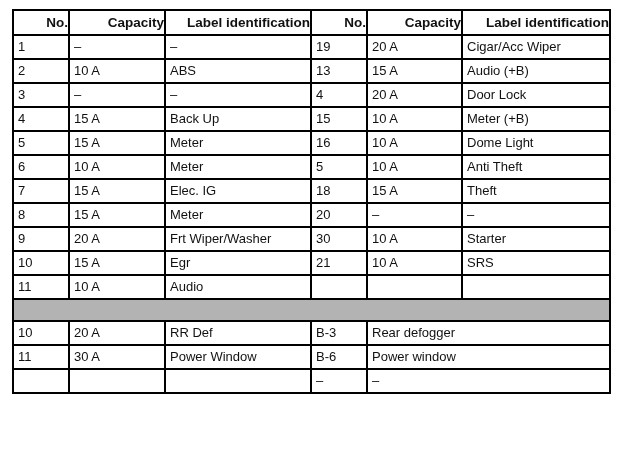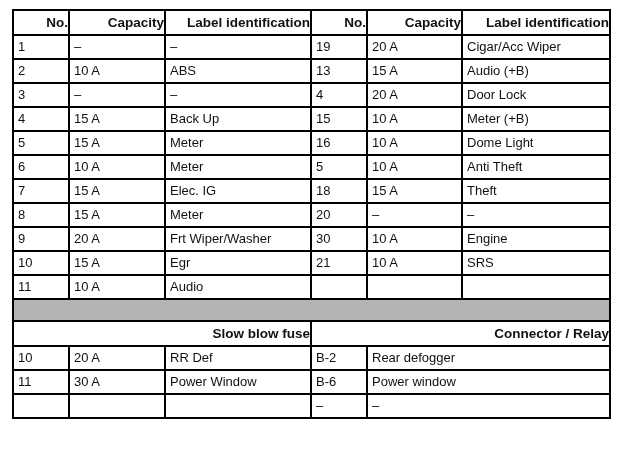--- a/index.html
+++ b/index.html
@@ -96,21 +96,21 @@
         <td>20</td>
         <td>–</td>
         <td>–</td>
       </tr>
       <tr>
         <td>9</td>
         <td>20 A</td>
         <td>Frt Wiper/Washer</td>
         <td>30</td>
         <td>10 A</td>
-        <td>Engine</td>
+        <td>Starter</td>
       </tr>
       <tr>
         <td>10</td>
         <td>15 A</td>
         <td>Egr</td>
         <td>21</td>
         <td>10 A</td>
         <td>SRS</td>
       </tr>
       <tr>
@@ -118,28 +118,24 @@
         <td>10 A</td>
         <td>Audio</td>
         <td></td>
         <td></td>
         <td></td>
       </tr>
       <tr class="gray">
         <td colspan="6"></td>
       </tr>
       <tr>
-        <td class="h" colspan="3">Slow blow fuse</td>
-        <td class="h" colspan="3">Connector / Relay</td>
-      </tr>
-      <tr>
         <td>10</td>
         <td>20 A</td>
         <td>RR Def</td>
-        <td>B-2</td>
+        <td>B-3</td>
         <td colspan="2">Rear defogger</td>
       </tr>
       <tr>
         <td>11</td>
         <td>30 A</td>
         <td>Power Window</td>
         <td>B-6</td>
         <td colspan="2">Power window</td>
       </tr>
       <tr>

